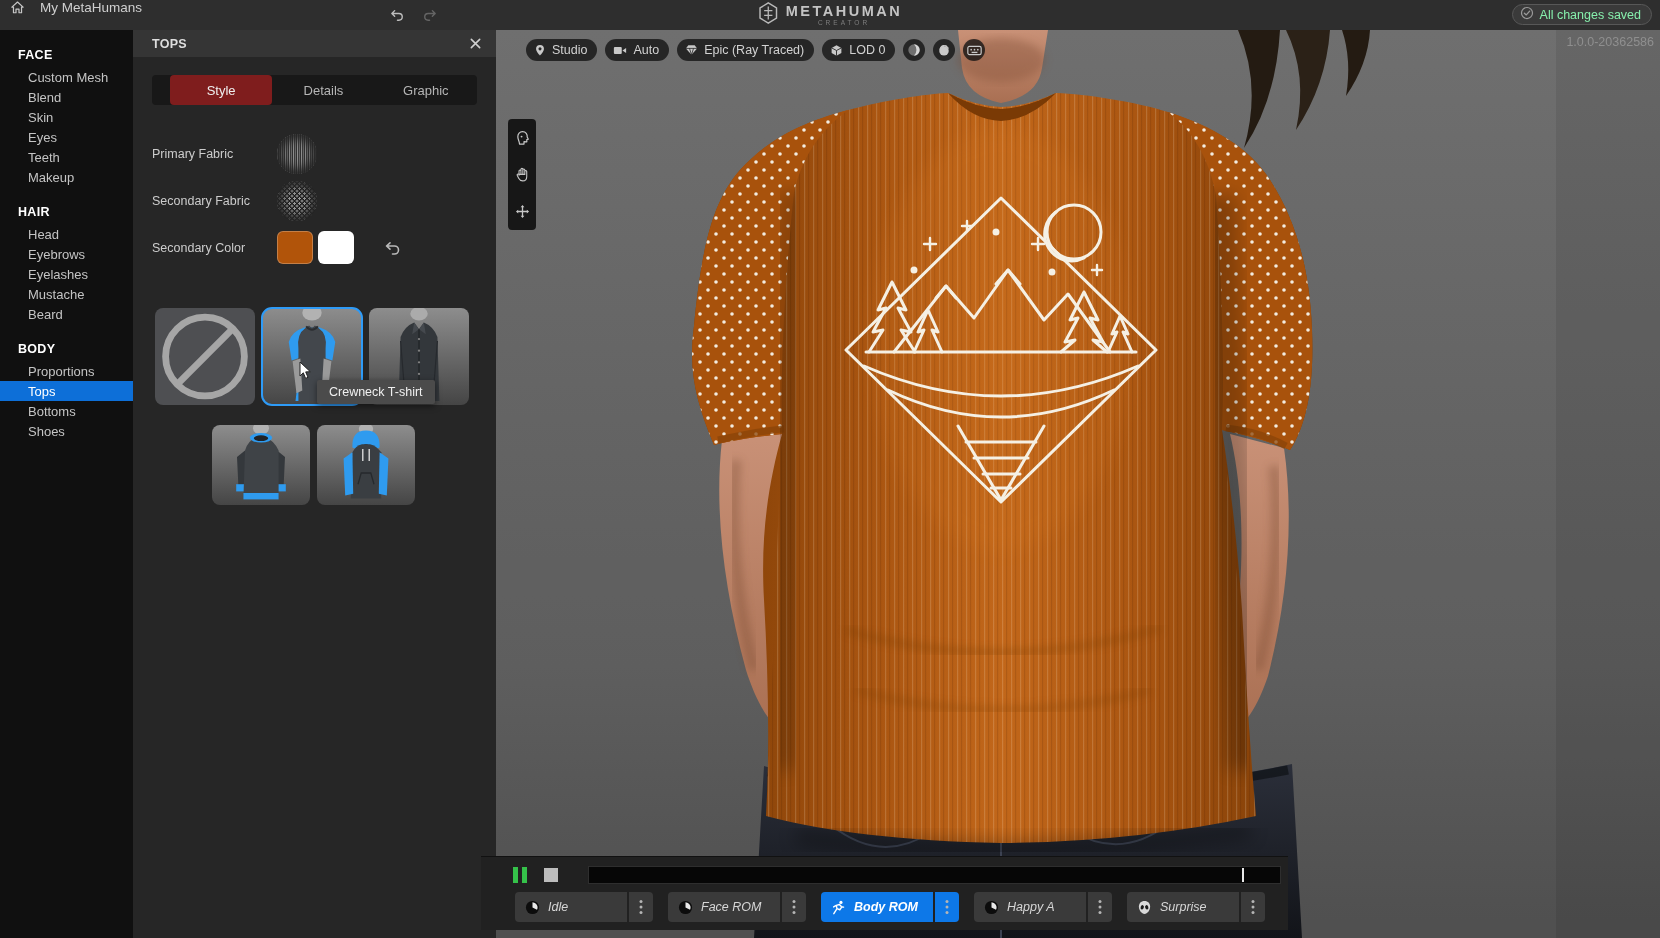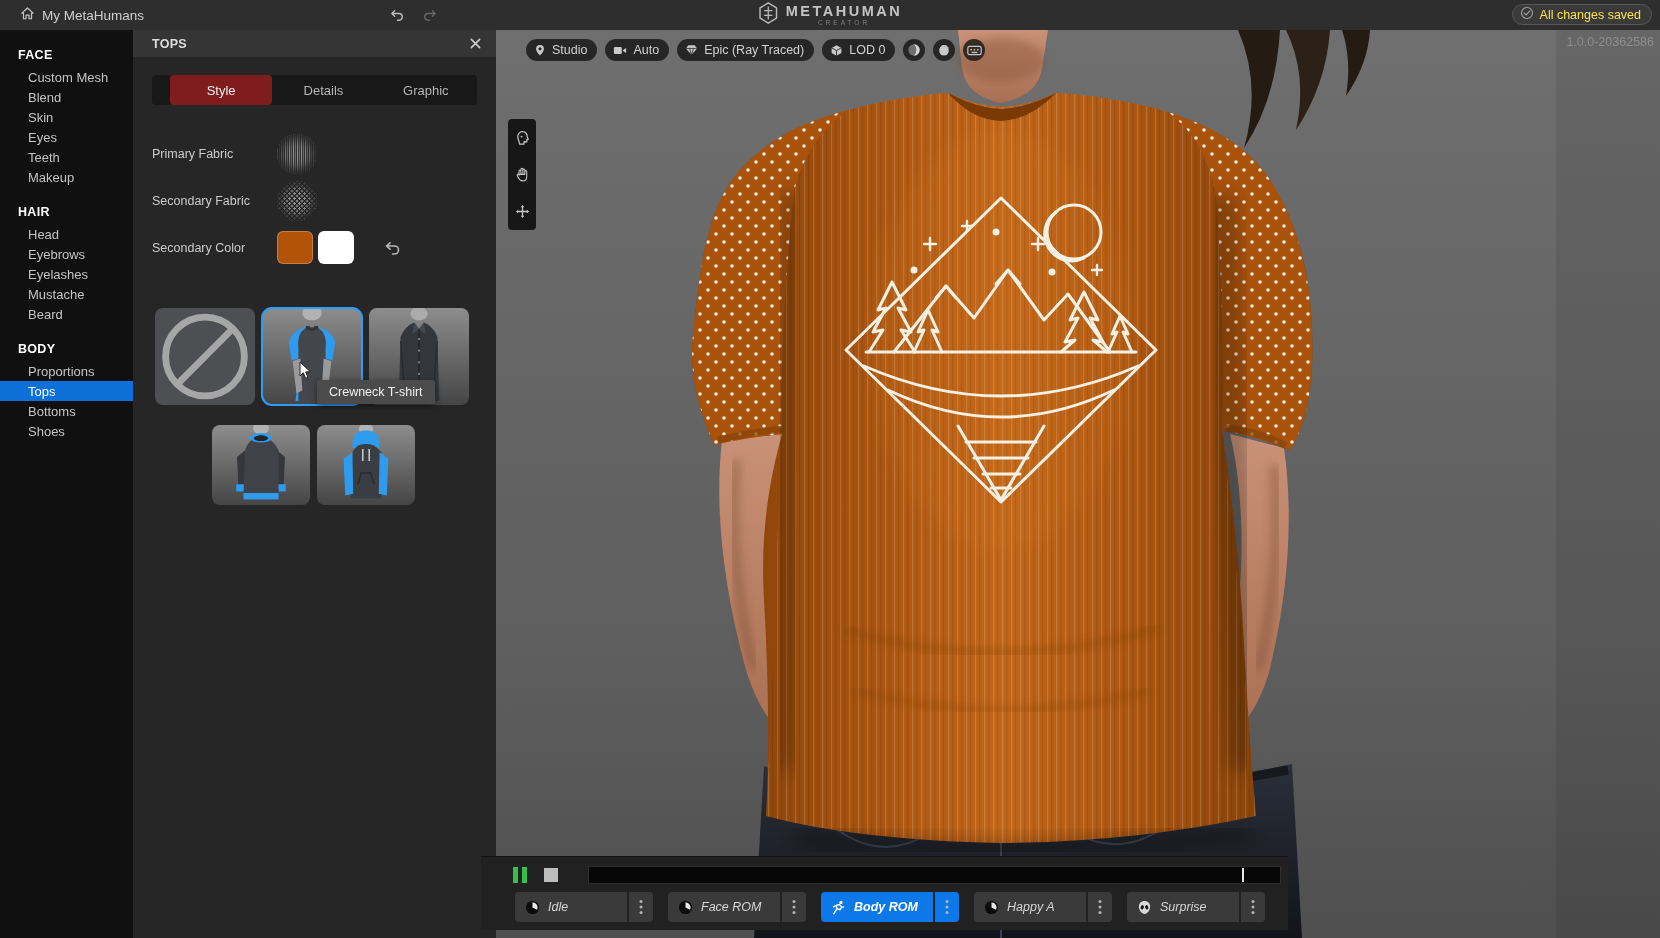--- a/index.html
+++ b/index.html
@@ -5,34 +5,34 @@
   * { margin:0; padding:0; box-sizing:border-box; }
   html,body { background:#000; }
   .app {
     position:relative; width:1660px; height:938px; overflow:hidden;
     font-family:"Liberation Sans", sans-serif; background:#1a1a1a;
     -webkit-font-smoothing:antialiased;
   }
   
   .topbar { position:absolute; left:0; top:0; width:1660px; height:30px;
     background:#2e2e2e; display:flex; align-items:center; z-index:50; }
-  .tb-home { display:flex; align-items:center; gap:7px; padding:0 20px; height:100%; cursor:pointer; }
+  .tb-home { display:flex; align-items:flex-start; gap:15px; padding:0 10px; height:100%; cursor:pointer; }
   .tb-title { color:#cfcfcf; font-size:13.5px; }
   .tb-undo { position:absolute; left:385px; top:4px; width:24px; height:22px;
     display:flex; align-items:center; justify-content:center; }
   .tb-redo { position:absolute; left:418px; top:4px; width:24px; height:22px;
     display:flex; align-items:center; justify-content:center; opacity:.38; }
   .tb-logo { position:absolute; left:50%; top:0; transform:translateX(-50%);
     height:30px; display:flex; align-items:center; gap:7px; }
   .tb-logo-text { display:flex; flex-direction:column; align-items:center; line-height:1; }
   .tb-logo-main { color:#c3c3c3; font-size:14.5px; font-weight:bold; letter-spacing:2.5px; }
   .tb-logo-sub { color:#7e7e7e; font-size:6.5px; letter-spacing:3px; margin-top:2px; }
   .tb-status { position:absolute; right:8px; top:4px; height:21px; border:1px solid #585858;
     border-radius:11px; background:#3a3a3a; display:flex; align-items:center; gap:6px;
-    padding:0 10px 0 7px; color:#fde047; font-size:12.5px; }
+    padding:0 10px 0 7px; color:#86efac; font-size:12.5px; }
   
   .sidebar { position:absolute; left:0; top:30px; width:153px; height:908px;
     background:#101010; padding-top:13px; z-index:40; }
   .sb-section { margin-bottom:13px; }
   .sb-header { color:#ffffff; font-weight:bold; font-size:12.5px; letter-spacing:.3px;
     padding:5px 0 5px 18px; }
   .sb-item { color:#c4c4c4; font-size:13px; padding:2.5px 0 2.5px 28px; cursor:pointer; }
   .sb-item.selected { background:#0d6fd8; color:#fff; }
   
   .panel { position:absolute; left:133px; top:30px; width:363px; height:908px;

